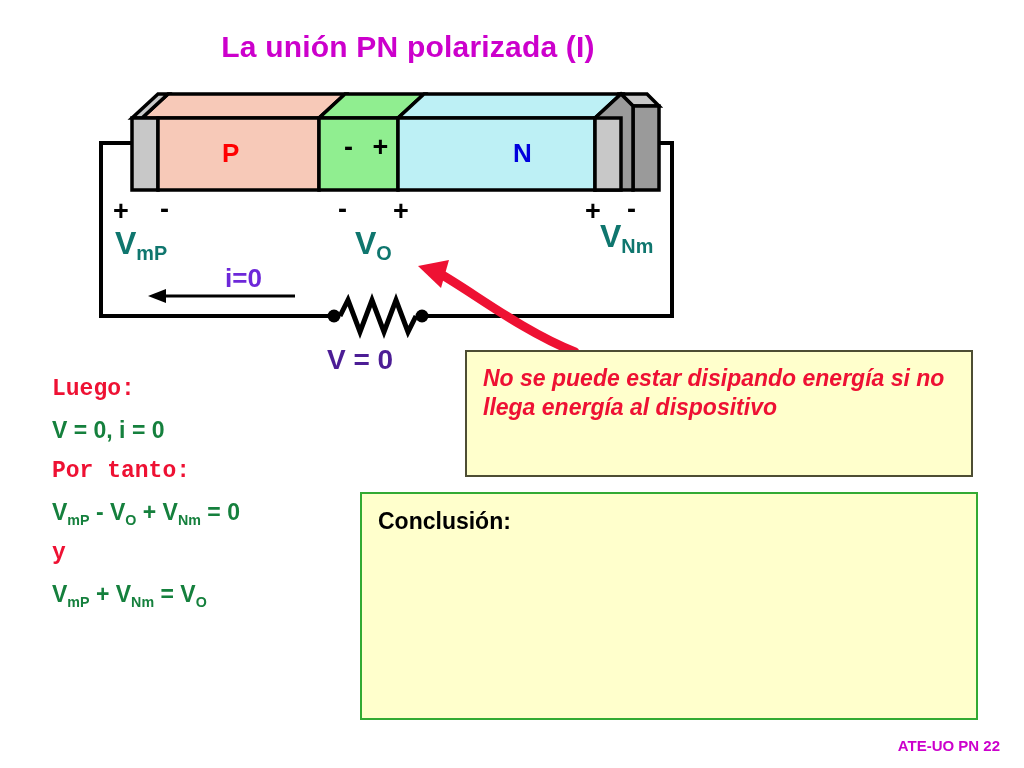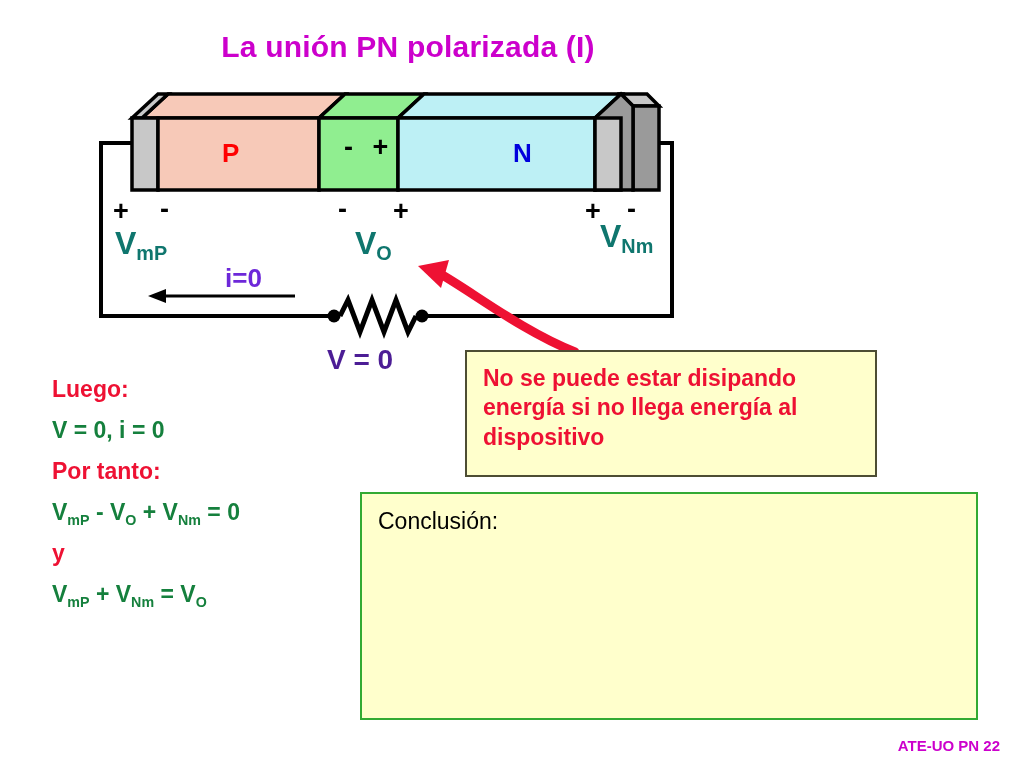--- a/index.html
+++ b/index.html
@@ -118,21 +118,21 @@
     width: 300px;
   }
   .eq-line {
     font-size: 23px;
     font-weight: bold;
     color: #15803d;
     line-height: 1;
     margin-bottom: 18px;
     white-space: nowrap;
   }
-  .eq-line.heading { color: #ee1133; }
+  .eq-line.heading { color: #ee1133; font-family: Liberation Mono, monospace; }
   .eq-line sub {
     font-size: 0.62em;
     vertical-align: baseline;
     position: relative;
     top: 0.34em;
   }
 
   
   .callout {
     position: absolute;
@@ -145,43 +145,44 @@
     left: 7px;
     top: 7px;
     right: -7px;
     bottom: -7px;
     background: #808080;
     z-index: -1;
   }
   #callout-energy {
     left: 465px;
     top: 350px;
-    width: 412px;
+    width: 508px;
     height: 127px;
     border: 2px solid #4d4d33;
     padding: 12px 16px 12px 16px;
+    font-style: italic;
   }
   #callout-energy .ctext {
     color: #ee1133;
     font-size: 23px;
     font-weight: bold;
     line-height: 1.28;
   }
   #callout-conclusion {
     left: 360px;
     top: 492px;
     width: 618px;
     height: 228px;
     border: 2px solid #33aa33;
     padding: 14px 16px 0 16px;
   }
   #callout-conclusion .ctitle {
     color: #000000;
     font-size: 23px;
-    font-weight: normal;
+    font-weight: bold;
     line-height: 1.2;
     margin-bottom: 2px;
   }
   #callout-conclusion .cbody {
     color: #000000;
     font-size: 23px;
     font-weight: bold;
     line-height: 1.32;
     text-align: justify;
     text-align-last: justify;

